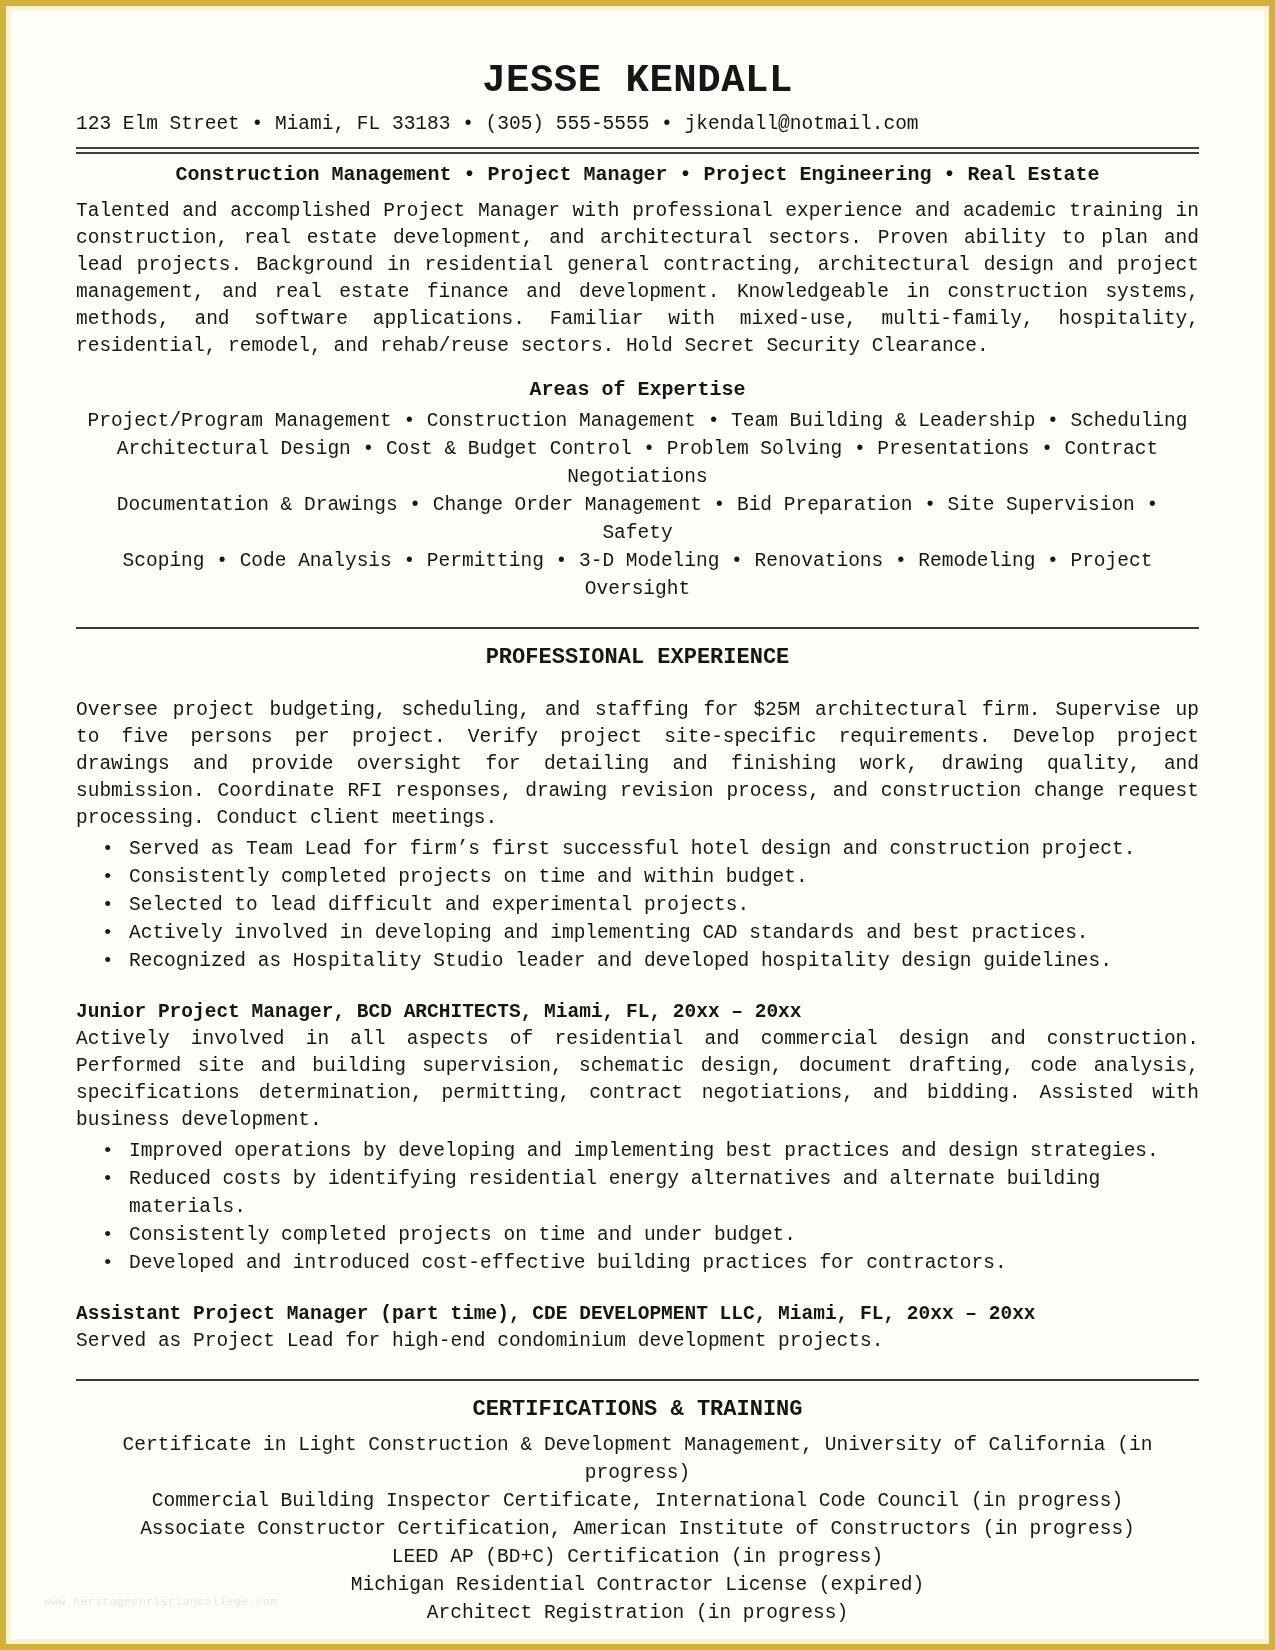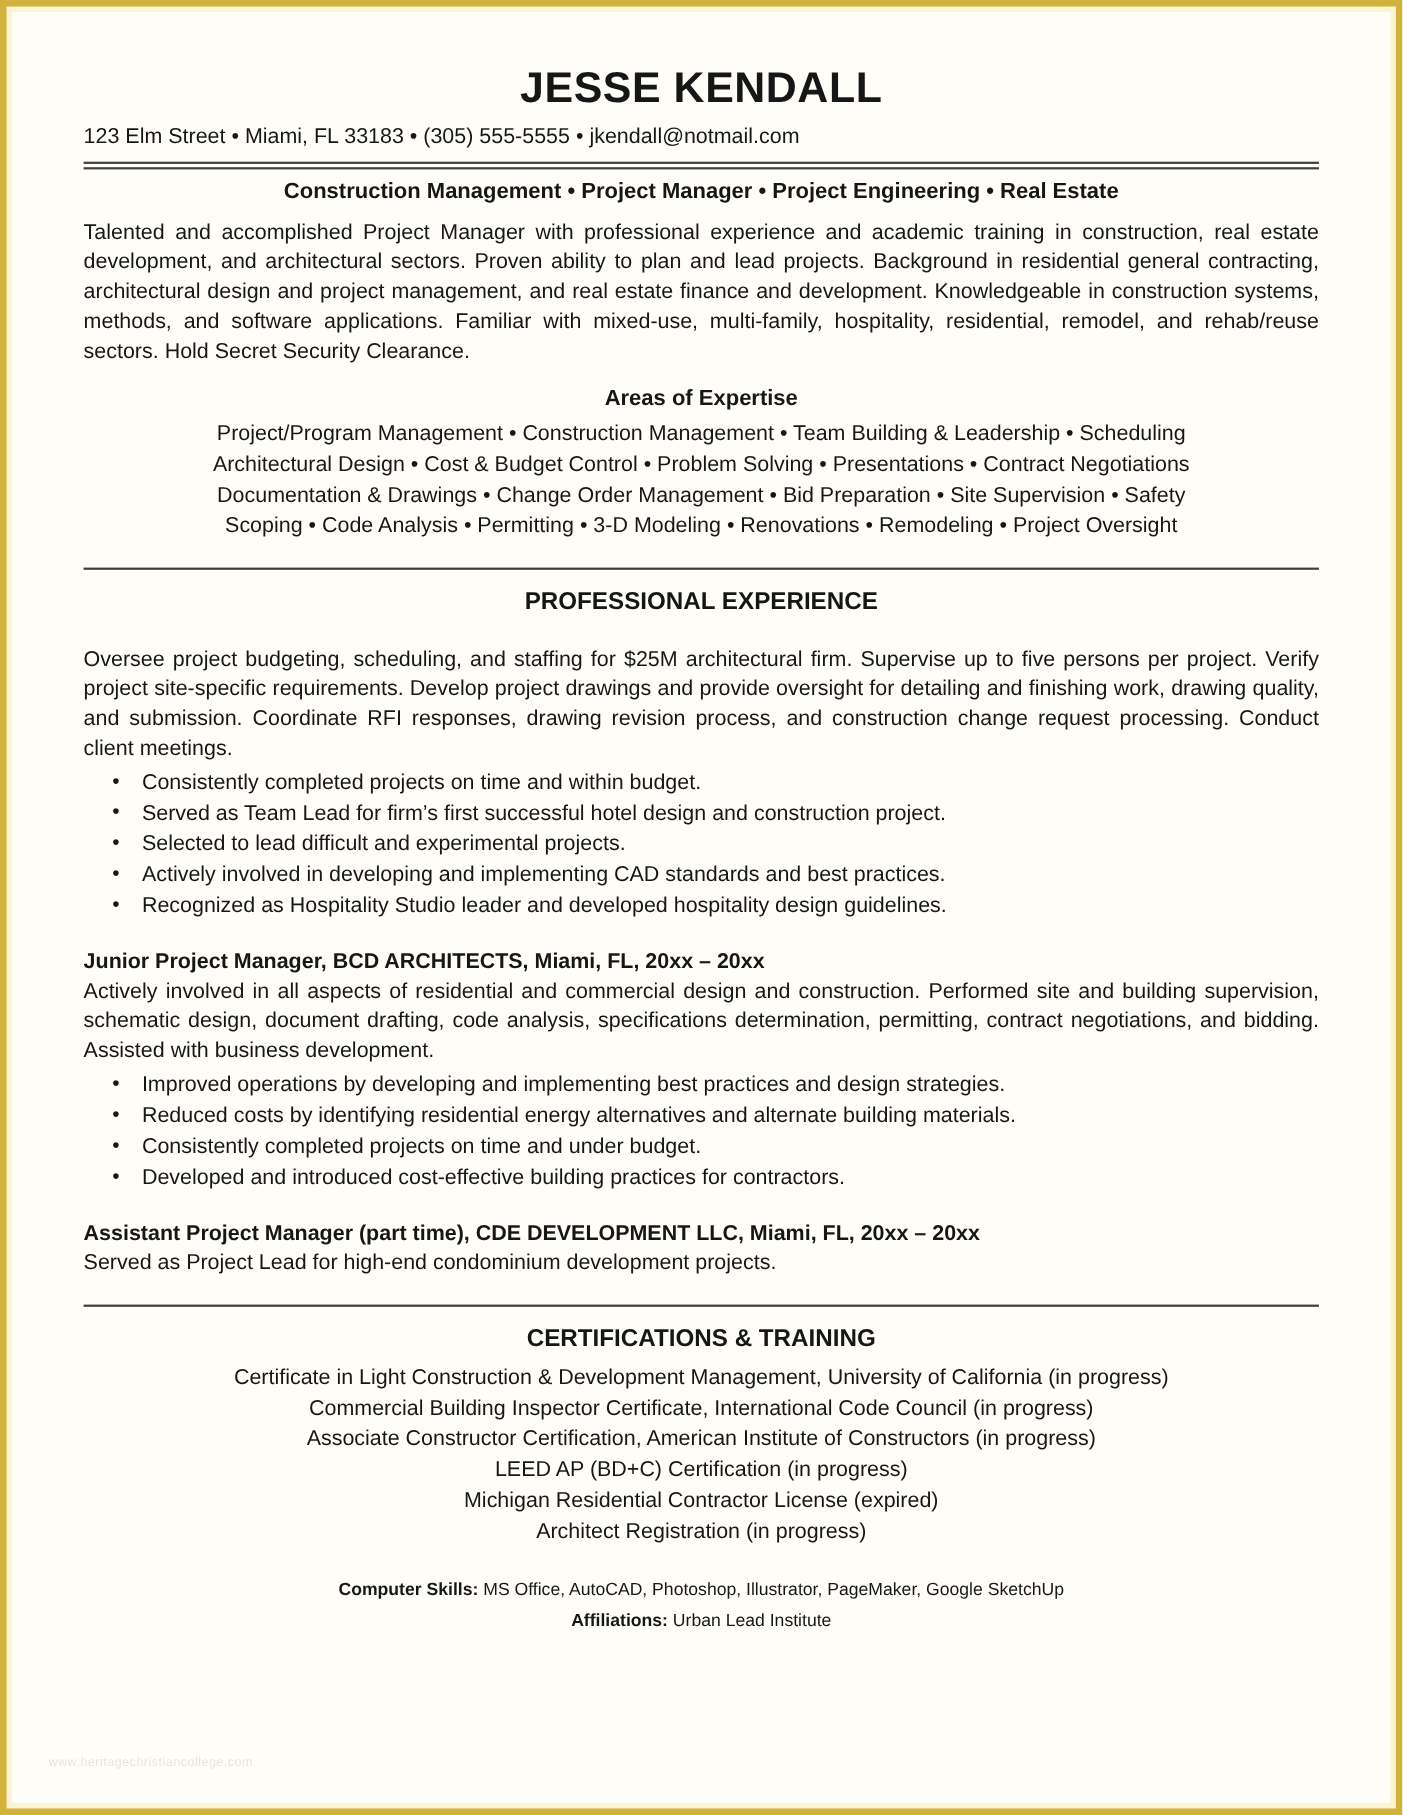--- a/index.html
+++ b/index.html
@@ -4,21 +4,21 @@
 <style>
   html,body{margin:0;padding:0;background:#ffffff;}
   .page{
     position:relative;
     width:1275px;height:1650px;
     box-sizing:border-box;
     background:#fffdf8;
     border:6px solid #d2b23a;
     box-shadow:inset 0 0 0 5px #fbf4d3;
     padding:42px 70px 0 70px;
-    font-family:Liberation Sans, sans-serif;
+    font-family:Liberation Mono, monospace;
     color:#161616;
     overflow:hidden;
   }
   .name{
     margin:12px 0 8px 0;
     text-align:center;
     font-size:39px;
     font-weight:bold;
     letter-spacing:0.5px;
     line-height:1.1;
@@ -139,22 +139,22 @@
   </section>
 
   <hr class="rule">
 
   <section>
     <h2 class="section-heading">PROFESSIONAL EXPERIENCE</h2>
 
     <div class="job">
       <p class="job-summary">Oversee project budgeting, scheduling, and staffing for $25M architectural firm. Supervise up to five persons per project. Verify project site-specific requirements. Develop project drawings and provide oversight for detailing and finishing work, drawing quality, and submission. Coordinate RFI responses, drawing revision process, and construction change request processing. Conduct client meetings.</p>
       <ul class="bullets">
+        <li>Served as Team Lead for firm’s first successful hotel design and construction project.</li>
         <li>Consistently completed projects on time and within budget.</li>
-        <li>Served as Team Lead for firm’s first successful hotel design and construction project.</li>
         <li>Selected to lead difficult and experimental projects.</li>
         <li>Actively involved in developing and implementing CAD standards and best practices.</li>
         <li>Recognized as Hospitality Studio leader and developed hospitality design guidelines.</li>
       </ul>
     </div>
 
     <div class="job">
       <div class="job-title">Junior Project Manager, BCD ARCHITECTS, Miami, FL, 20xx – 20xx</div>
       <p class="job-summary">Actively involved in all aspects of residential and commercial design and construction. Performed site and building supervision, schematic design, document drafting, code analysis, specifications determination, permitting, contract negotiations, and bidding. Assisted with business development.</p>
       <ul class="bullets">

